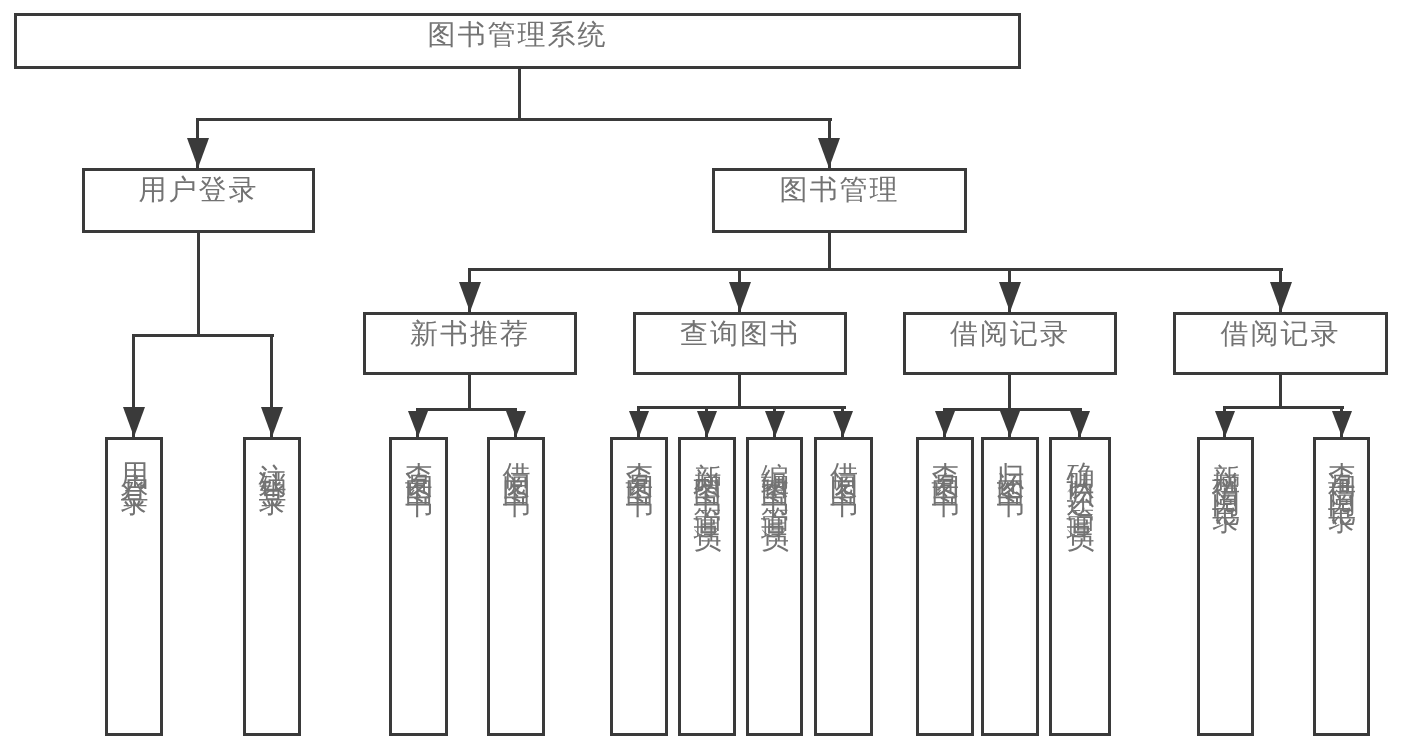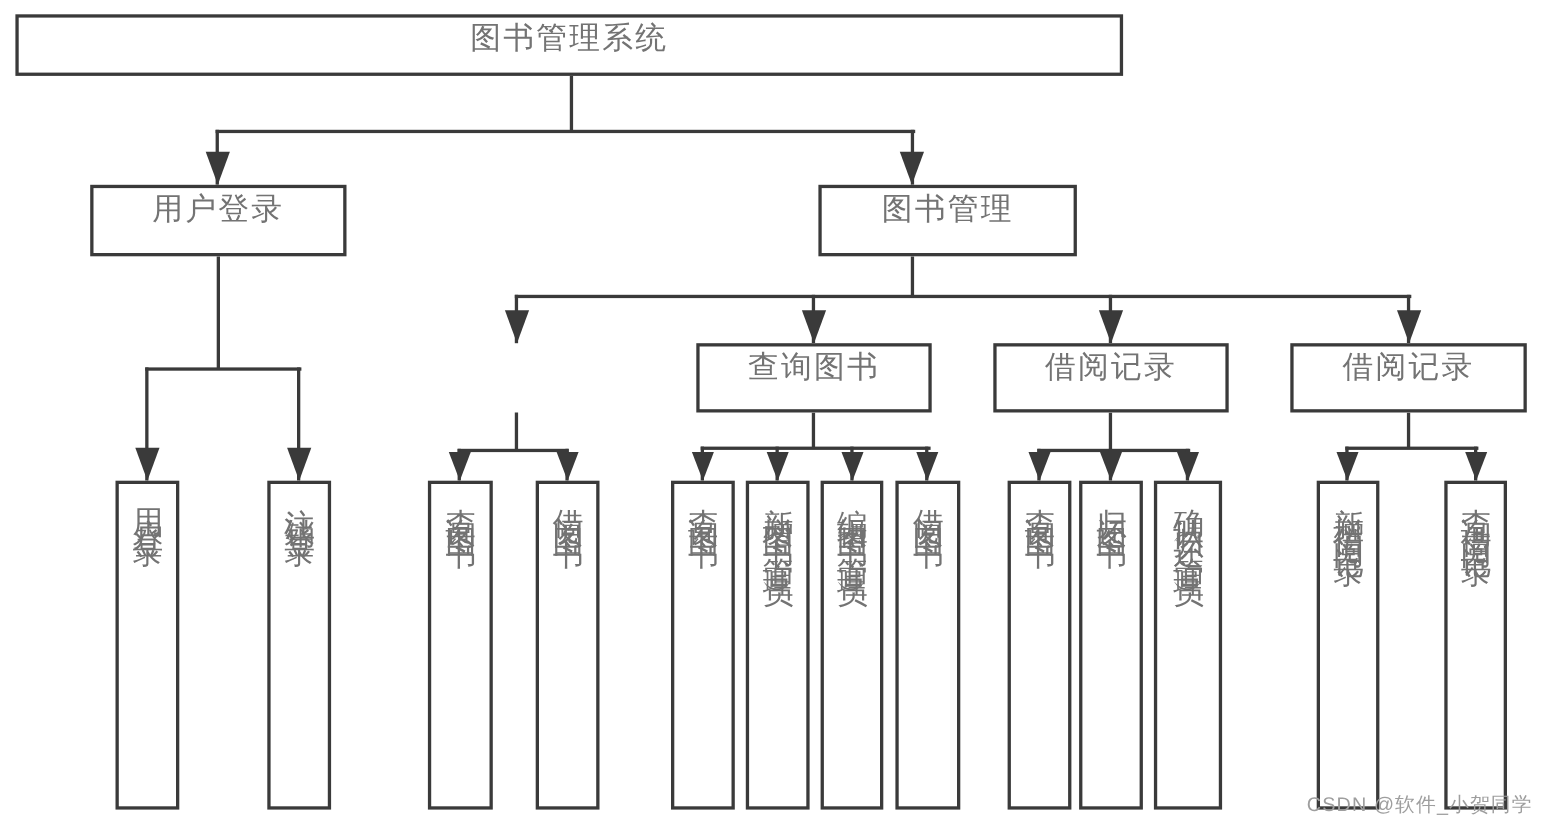--- a/index.html
+++ b/index.html
@@ -91,24 +91,27 @@
   <div class="ah2" style="left:1215px;top:411px"></div>
   <div class="ah2" style="left:1332px;top:411px"></div>
 
   <div class="box" style="left:14px;top:13px;width:1007px;height:56px">
     <span>图书管理系统</span>
   </div>
 
   <div class="box" style="left:82px;top:168px;width:233px;height:65px">
     <span>用户登录</span>
   </div>
-  <div class="box" style="left:744px;top:168px;width:235px;height:65px">
+  <div class="box" style="left:712px;top:168px;width:255px;height:65px">
     <span>图书管理</span>
   </div>
 
+  <div class="box" style="left:363px;top:312px;width:214px;height:63px">
+    <span>新书推荐</span>
+  </div>
   <div class="box" style="left:633px;top:312px;width:214px;height:63px">
     <span>查询图书</span>
   </div>
   <div class="box" style="left:903px;top:312px;width:214px;height:63px">
     <span>借阅记录</span>
   </div>
   <div class="box" style="left:1173px;top:312px;width:215px;height:63px">
     <span>借阅记录</span>
   </div>
 
@@ -149,15 +152,14 @@
     <span>确认归还（管理员）</span>
   </div>
 
   <div class="box vbox" style="left:1197px;top:437px;width:57px;height:299px">
     <span>新增借阅记录</span>
   </div>
   <div class="box vbox" style="left:1313px;top:437px;width:57px;height:299px">
     <span>查询借阅记录</span>
   </div>
 
-  <div class="wm" style="left:1188px;top:719px">CSDN @软件_小贺同学</div>
 
 </div>
 
 </body></html>

